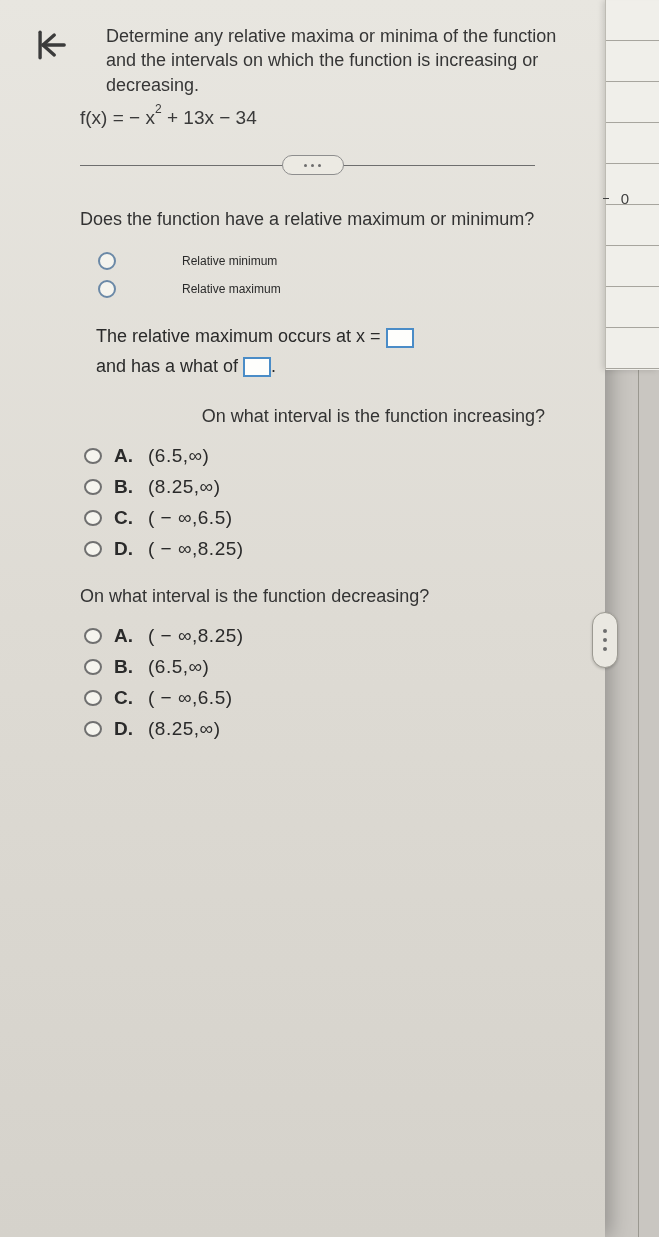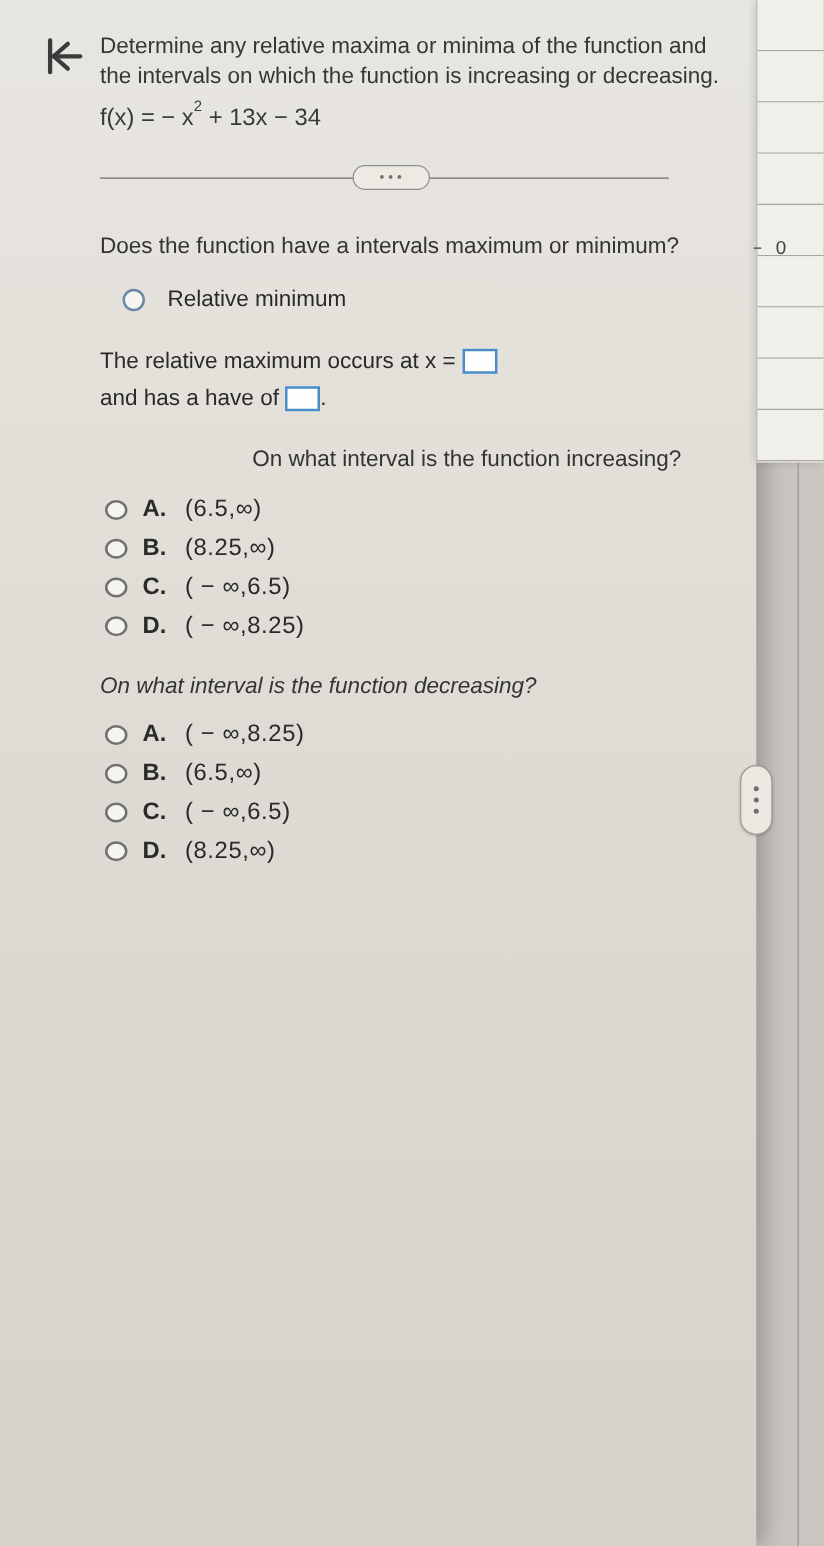--- a/index.html
+++ b/index.html
@@ -13,21 +13,21 @@
     position:relative;
   }
   .page {
     position:absolute;
     left:0; top:0;
     width:605px; height:1237px;
     background:linear-gradient(180deg,#e8e6e0 0%, #dedbd4 50%, #d5d2cb 100%);
     box-shadow: 6px 0 18px rgba(0,0,0,0.25);
     padding: 24px 20px 24px 20px;
   }
-  .header-row { display:flex; align-items:flex-start; }
+  .header-row { display:flex; align-items:flex-start;gap:26px; }
   .back-arrow {
     width:60px; flex:0 0 60px;
     display:flex; justify-content:center; align-items:flex-start;
     padding-top:4px;
   }
   .back-arrow svg { width:34px; height:34px; }
   .prompt { flex:1; font-size:18px; line-height:1.35; color:#363636; }
   .formula {
     margin:9px 0 0 0;
     font-size:19px;
@@ -54,21 +54,22 @@
     background:#eceae3;
     display:flex; justify-content:center; align-items:center;
     gap:4px;
   }
   .ellipsis-pill span { width:3px; height:3px; background:#6d6d6d; border-radius:50%; }
   .content { margin-left:0; padding-left:4px; }
   .q { font-size:18px; line-height:1.4; color:#333; margin-top:18px; }
   .radio-row {
     display:flex; align-items:center;
     margin:10px 0 10px 18px;
-    font-size:18px;
+    font-size:12px;
+    gap:48px;
   }
   .radio {
     width:18px; height:18px;
     border:2px solid #6b89a7;
     border-radius:50%;
     margin-right:18px;
     background:#f5f4ee;
     flex:0 0 18px;
   }
   .radio.small {
@@ -165,34 +166,38 @@
     <div class="divider-line"></div>
     <div class="ellipsis-pill">
       <span></span>
         <span></span>
         <span></span>
     </div>
   </div>
 
   <div class="content" style="margin-left:56px; margin-right:40px; position:relative;">
 
-    <div class="q" style="margin-top:30px;">Does the function have a intervals maximum or minimum?</div>
+    <div class="q" style="margin-top:30px;">Does the function have a relative maximum or minimum?</div>
 
     <div style="position:relative; margin-top:20px;">
       <div class="highlight" style="top:42px; left:-76px;"></div>
       <div class="radio-row">
         <div class="radio"></div>
         <span>Relative minimum</span>
       </div>
-    </div>
-
-    <div class="fill-section" style="margin-top:24px;">
+      <div class="radio-row">
+        <div class="radio"></div>
+        <span>Relative maximum</span>
+      </div>
+    </div>
+
+    <div class="fill-section" style="margin-top:24px;margin-left:16px;">
       <span>The relative maximum occurs at x = </span>
       <span class="inp"></span><br>
-      <span>and has a have of </span>
+      <span>and has a what of </span>
       <span class="inp"></span><span>.</span>
     </div>
 
     <div class="q" style="margin-top:22px;text-align:right;">On what interval is the function increasing?</div>
     <div class="opts">
       <div class="opt-row">
         <div class="radio small"></div>
         <span class="opt-label">A.</span>
         <span class="opt-text">(6.5,∞)</span>
       </div>
@@ -206,21 +211,21 @@
         <span class="opt-label">C.</span>
         <span class="opt-text">( − ∞,6.5)</span>
       </div>
       <div class="opt-row">
         <div class="radio small"></div>
         <span class="opt-label">D.</span>
         <span class="opt-text">( − ∞,8.25)</span>
       </div>
     </div>
 
-    <div class="q" style="margin-top:24px;font-style:italic;">On what interval is the function decreasing?</div>
+    <div class="q" style="margin-top:24px;">On what interval is the function decreasing?</div>
     <div class="opts">
       <div class="opt-row">
         <div class="radio small"></div>
         <span class="opt-label">A.</span>
         <span class="opt-text">( − ∞,8.25)</span>
       </div>
       <div class="opt-row">
         <div class="radio small"></div>
         <span class="opt-label">B.</span>
         <span class="opt-text">(6.5,∞)</span>

